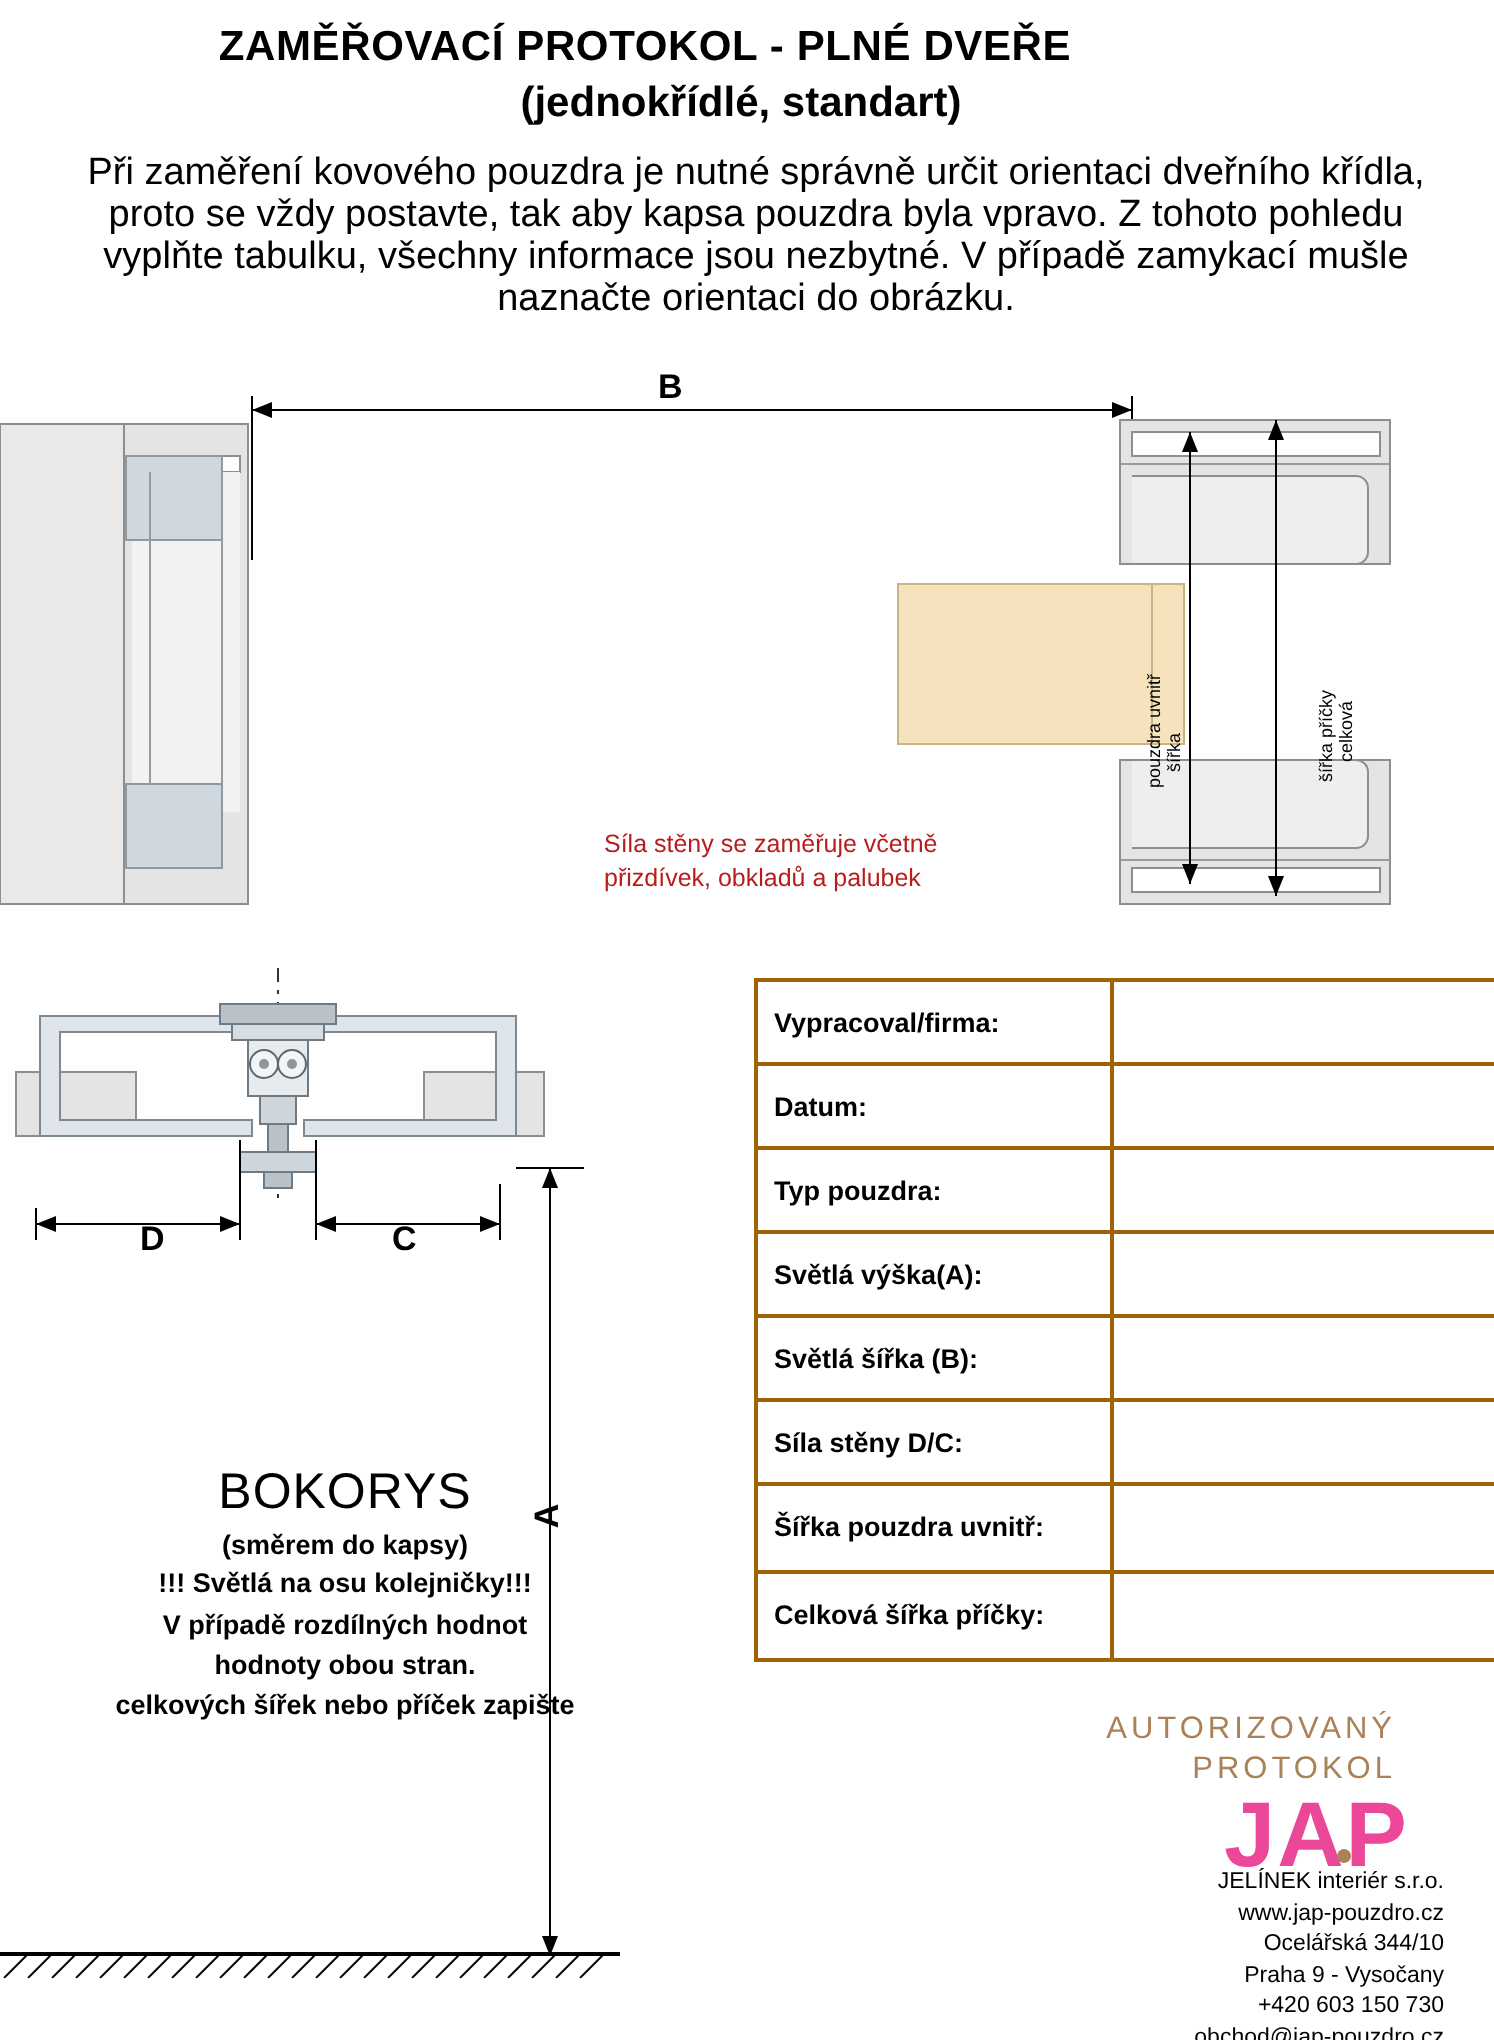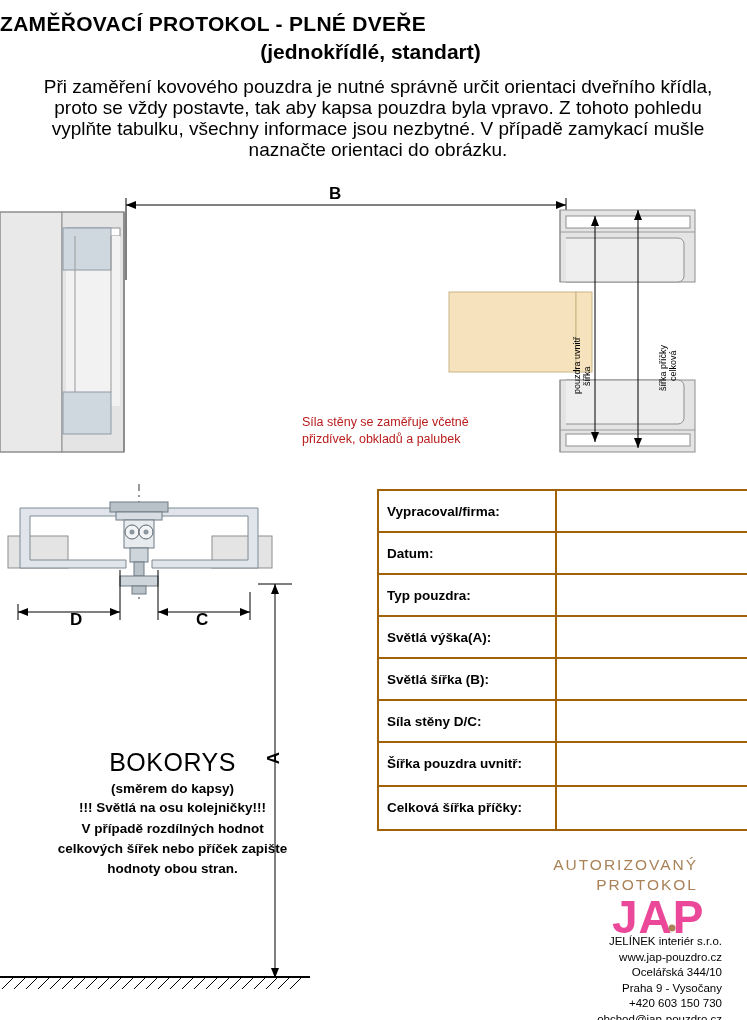--- a/index.html
+++ b/index.html
@@ -20,21 +20,21 @@
     left: 0; top: 0;
     width: 747px;
     height: 1020px;
   }
 
   
   .title {
     position: absolute;
     left: 0; top: 12px;
     width: 645px;
-    text-align: left;
+    text-align: center;
     font-size: 21px;
     font-weight: bold;
     letter-spacing: 0.3px;
   }
   .subtitle {
     position: absolute;
     left: 0; top: 40px;
     width: 741px;
     text-align: center;
     font-size: 21px;
@@ -94,21 +94,20 @@
   
   .bokorys {
     position: absolute;
     left: 0; top: 732px;
     width: 345px;
     text-align: center;
   }
   .bokorys .bk-title {
     font-size: 25px;
     letter-spacing: 0.5px;
-    margin-top: 16px;
   }
   .bokorys .bk-sub {
     font-size: 13.5px;
     font-weight: bold;
     margin-top: 4px;
   }
   .bokorys .bk-note {
     font-size: 13.5px;
     font-weight: bold;
     margin-top: 4px;
@@ -292,22 +291,22 @@
     <line x1="8" y1="6" x2="42" y2="6" stroke="#000" stroke-width="1"></line>
   </svg>
   <div class="dimtext" style="left:268px; top:748px; transform:rotate(-90deg);">A</div>
 
   <div class="bokorys">
     <div class="bk-title">BOKORYS</div>
     <div class="bk-sub">(směrem do kapsy)</div>
     <div class="bk-sub">!!! Světlá na osu kolejničky!!!</div>
     <div class="bk-note">
       <div>V případě rozdílných hodnot</div>
+      <div>hodnoty obou stran.</div>
       <div>celkových šířek nebo příček zapište</div>
-      <div>hodnoty obou stran.</div>
     </div>
   </div>
 
   <svg class="ground">
     <line x1="0" y1="2" x2="310" y2="2" stroke="#000" stroke-width="2"></line>
     <g stroke="#000" stroke-width="1">
       <line x1="2" y1="14" x2="14" y2="2"></line>
         <line x1="14" y1="14" x2="26" y2="2"></line>
       <line x1="26" y1="14" x2="38" y2="2"></line>
         <line x1="38" y1="14" x2="50" y2="2"></line>

